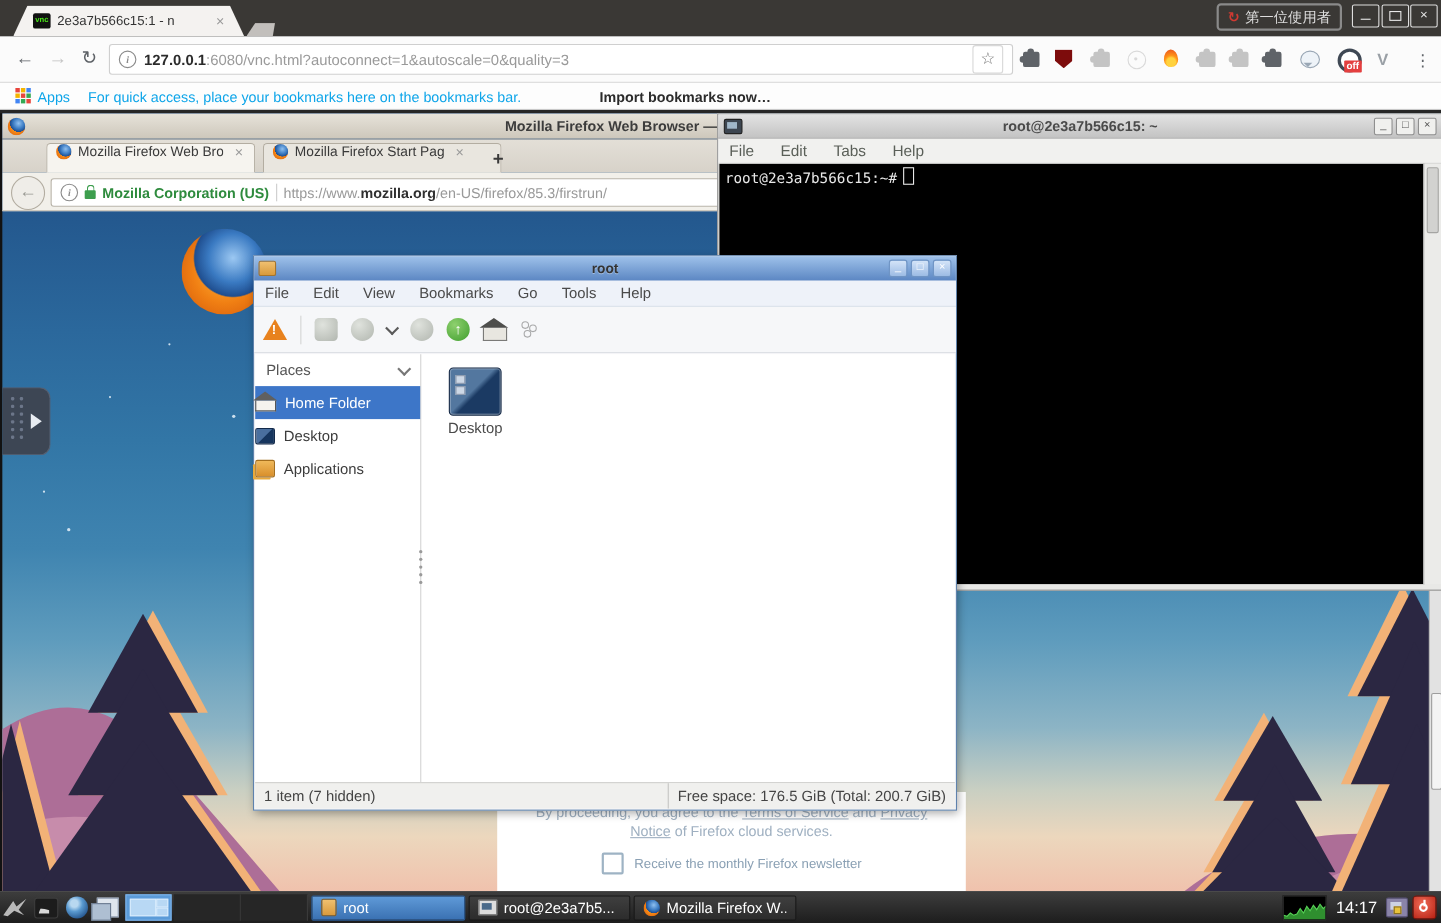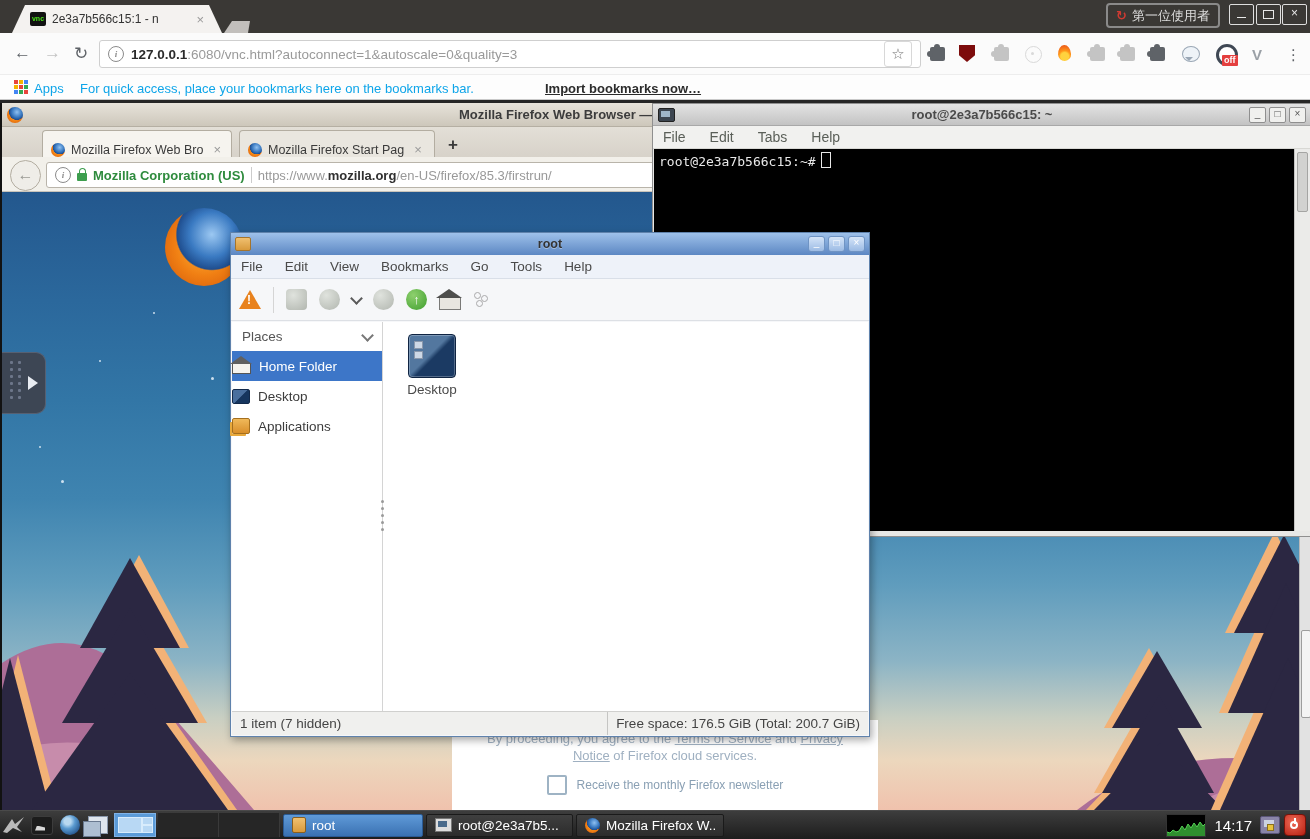--- a/index.html
+++ b/index.html
@@ -54,39 +54,39 @@
   .offcirc{width:16px;height:16px;border:3px solid #3f4854;border-radius:50%;position:relative;background:#fff;}
   .off-badge{position:absolute;left:6px;top:11px;background:#e43f3f;color:#fff;font-size:9px;font-weight:bold;
     padding:0 2px;border-radius:1px;line-height:11px;}
   .vico{color:#9aa0a6;font-weight:bold;font-size:15px;}
   .dots3{color:#5f6368;font-size:15px;letter-spacing:0;}
 
   .c-bookmarks{left:0;top:75px;width:1310px;height:25px;background:#fdfdfd;border-bottom:1px solid #c9c9c9;box-sizing:border-box;}
   .apps-grid{left:14px;top:80px;width:14px;height:14px;display:grid;grid-template-columns:repeat(3,4px);grid-gap:1px;}
   .apps-grid i{width:4px;height:4px;}
   .bm-label{font-size:13px;color:#0ea5e9;}
-  .bm-link{text-decoration:underline;color:#2b2b2b;font-weight:bold;}
+  .bm-link{color:#2b2b2b;font-weight:bold;}
 
   
   .vnc-gap{left:0;top:100px;width:1310px;height:3px;background:#262626;}
   .desktop{left:0;top:103px;width:1310px;height:707px;overflow:hidden;
     border-left:2px solid #121212;box-sizing:border-box;
     background:linear-gradient(180deg,#1b4b87 0%,#24598f 14%,#2b689c 28%,#3276a6 42%,#3f84b0 56%,#5f9cbd 68%,#8cb4c5 79%,#c9cfc2 87%,#ecd7bd 93%,#f0c2ad 100%);}
   .star{position:absolute;background:#e8f2fa;border-radius:50%;opacity:.85;}
 
   
   .ff-titlebar{left:0;top:0;width:1310px;height:24px;background:linear-gradient(#e7e3da,#cdc7bb);
     border-bottom:1px solid #b5afa3;box-sizing:border-box;}
   .ff-title{position:absolute;left:457px;top:4px;font-size:13px;font-weight:bold;color:#3c3c3c;}
   .ff-mini{width:16px;height:16px;border-radius:50%;
     background:radial-gradient(circle at 62% 32%,#8fc0f0 0%,#3a7ac2 34%,#1f4e8f 52%,rgba(0,0,0,0) 54%),
     radial-gradient(circle at 50% 50%,#ffb437 0%,#f07f13 55%,#d2570b 100%);}
   .ff-tabbar{left:0;top:24px;width:1310px;height:30px;background:linear-gradient(#e3dfd7,#d7d2c9);}
   .ff-tab{position:absolute;top:3px;height:27px;background:#f6f4ef;border:1px solid #b3ada1;border-bottom:none;
-    border-radius:4px 4px 0 0;display:flex;align-items:flex-end;padding:0 8px;box-sizing:border-box;gap:6px;}
+    border-radius:4px 4px 0 0;display:flex;align-items:flex-start;padding:0 8px;box-sizing:border-box;gap:6px;}
   .ff-tab.bg{background:#e9e6df;}
   .ff-tab-title{font-size:12.5px;color:#3a3a3a;white-space:nowrap;overflow:hidden;}
   .ff-plus{position:absolute;left:446px;top:8px;font-size:17px;color:#3a3a3a;font-weight:bold;}
   .ff-navbar{left:0;top:54px;width:1310px;height:35px;background:#f2f0ea;border-bottom:1px solid #c9c4ba;box-sizing:border-box;}
   .ff-back{position:absolute;left:8px;top:3px;width:29px;height:29px;border-radius:50%;
     background:#efede8;border:1px solid #b3ada1;color:#9a9a94;text-align:center;line-height:27px;font-size:16px;}
   .ff-url{position:absolute;left:44px;top:5px;width:1248px;height:26px;background:#fff;border:1px solid #b9b4aa;border-radius:3px;
     display:flex;align-items:center;gap:6px;padding:0 8px;box-sizing:border-box;}
   .lock{width:10px;height:8px;background:#3d9e4e;border-radius:1px;position:relative;margin-top:4px;}
   .lock::before{content:"";position:absolute;left:1.5px;top:-5px;width:5px;height:5px;border:1.5px solid #3d9e4e;border-bottom:none;border-radius:4px 4px 0 0;}
@@ -353,21 +353,21 @@
     <div class="abs ff-titlebar" style="z-index:1;">
       <div class="abs ff-mini" style="left:5px;top:4px;"></div>
       <span class="ff-title">Mozilla Firefox Web Browser —</span>
     </div>
     <div class="abs ff-tabbar" style="z-index:1;">
       <div class="ff-tab" style="left:40px;width:190px;">
         <span class="ff-mini" style="width:14px;height:14px;flex:none;"></span>
         <span class="ff-tab-title">Mozilla Firefox Web Bro</span>
         <span class="tab-close">×</span>
       </div>
-      <div class="ff-tab bg" style="left:237px;width:196px;">
+      <div class="ff-tab bg" style="left:237px;width:217px;">
         <span class="ff-mini" style="width:14px;height:14px;flex:none;"></span>
         <span class="ff-tab-title">Mozilla Firefox Start Pag</span>
         <span class="tab-close">×</span>
       </div>
       <span class="ff-plus">+</span>
     </div>
     <div class="abs ff-navbar" style="z-index:1;">
       <div class="ff-back">←</div>
       <div class="ff-url">
         <span class="info-circle">i</span>

